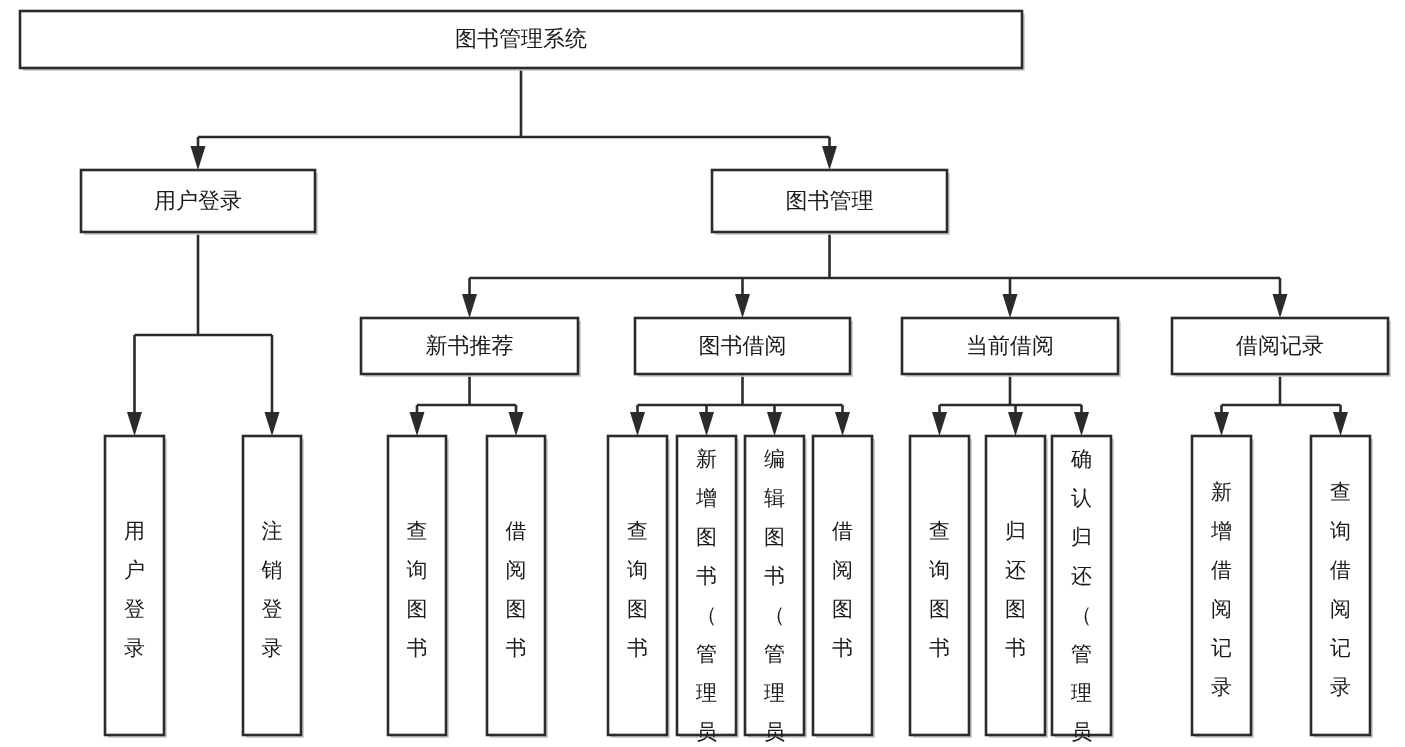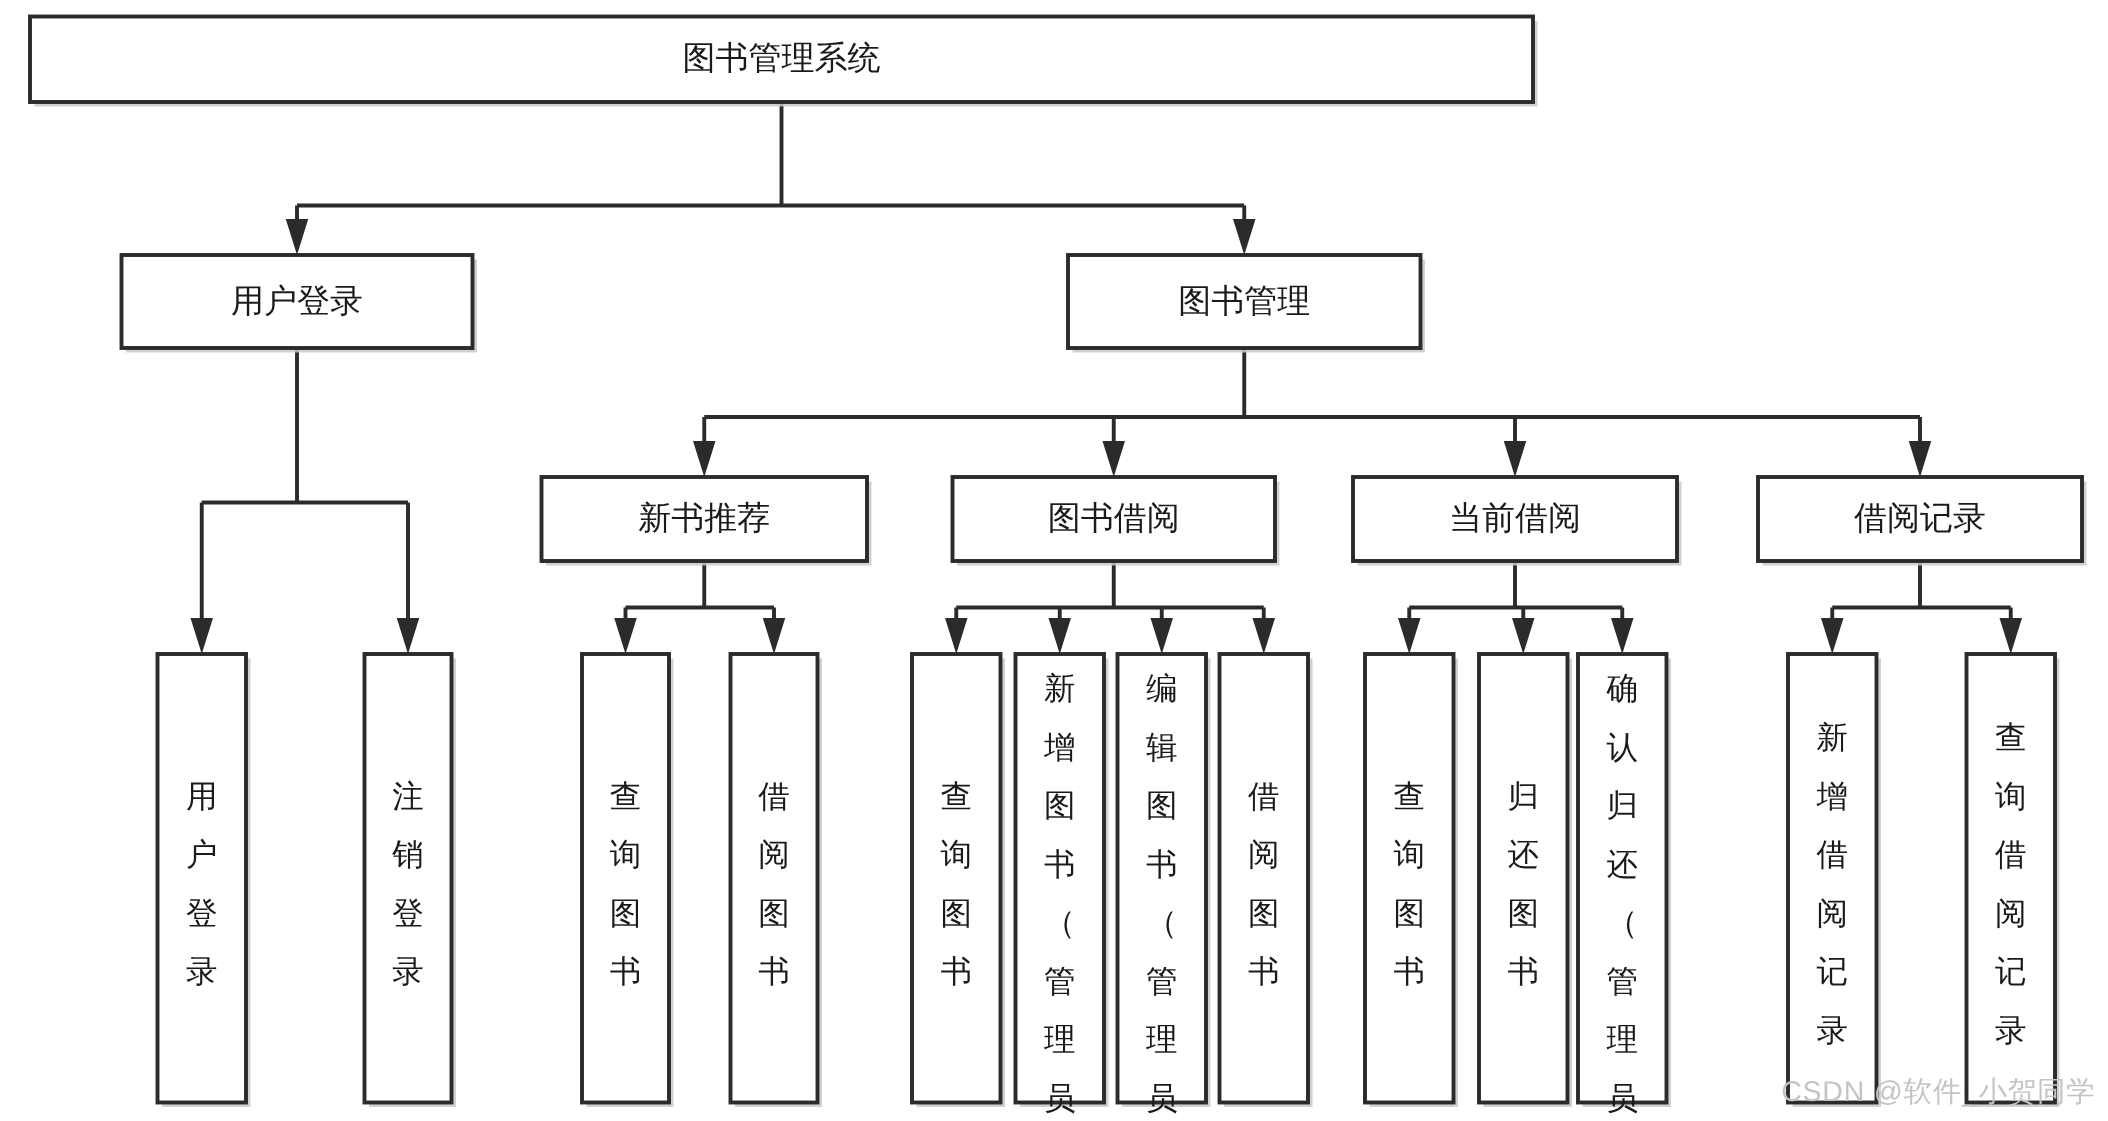--- a/index.html
+++ b/index.html
@@ -285,14 +285,13 @@
           <rect x="1311" y="436" width="59" height="299" class="node-box"></rect>
           <text x="1340.5" y="498.92" class="node-label-v">查</text>
           <text x="1340.5" y="537.9200000000001" class="node-label-v">询</text>
           <text x="1340.5" y="576.9200000000001" class="node-label-v">借</text>
           <text x="1340.5" y="615.9200000000001" class="node-label-v">阅</text>
           <text x="1340.5" y="654.9200000000001" class="node-label-v">记</text>
           <text x="1340.5" y="693.9200000000001" class="node-label-v">录</text>
         </g>
       </g>
   </svg>
-  <div class="watermark-text">CSDN @软件_小贺同学</div>
 </div>
 
 </body></html>

